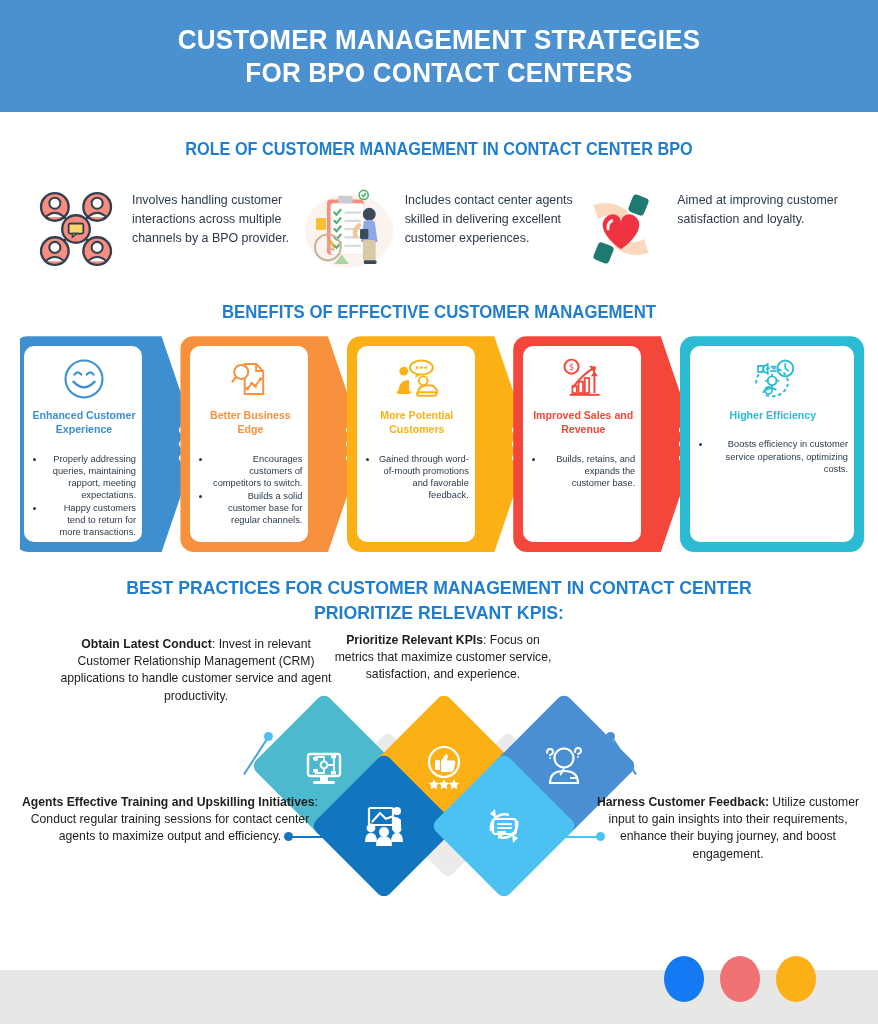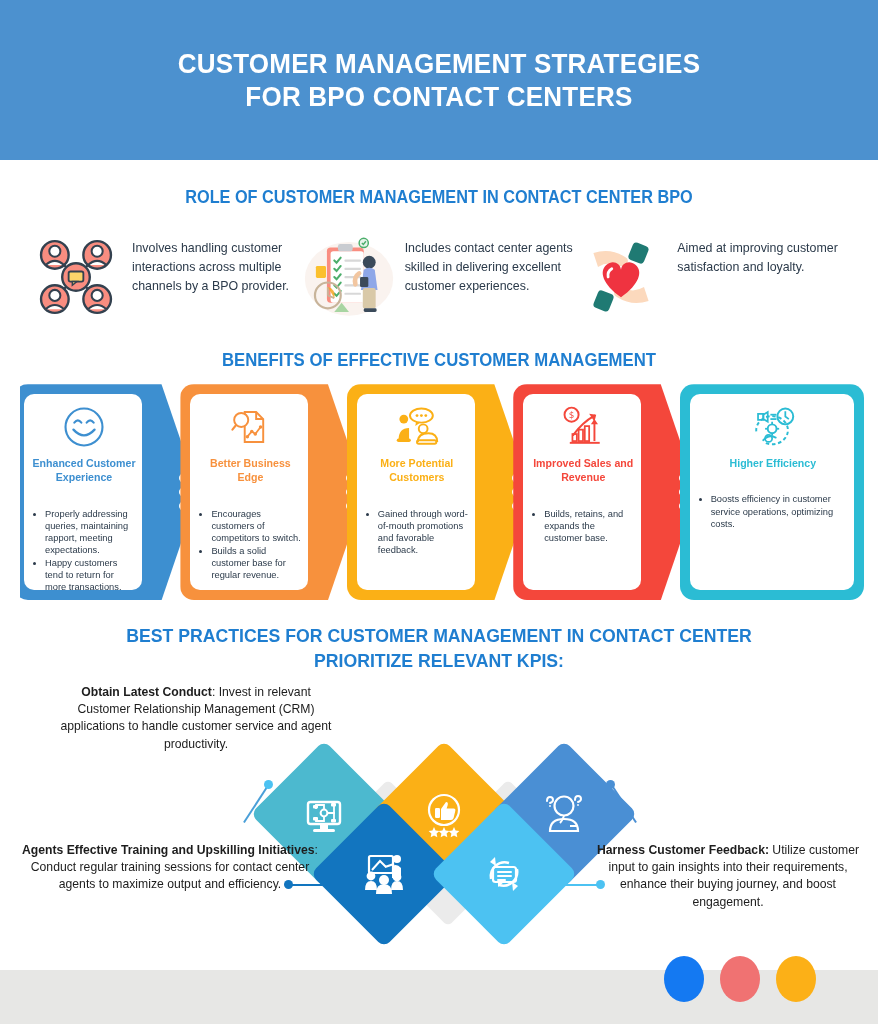--- a/index.html
+++ b/index.html
@@ -6,21 +6,21 @@
   body{
     width:878px;height:1024px;
     background:#ffffff;
     font-family:"Liberation Sans", sans-serif;
     overflow:hidden;
     position:relative;
   }
 
   
   .header{
-    height:160px;
+    height:112px;
     background:#4c91cf;
     display:flex;align-items:center;justify-content:center;
     text-align:center;
   }
   .header h1{
     margin:0;
     color:#ffffff;
     font-size:28px;
     line-height:1.18;
     font-weight:bold;
@@ -87,23 +87,23 @@
     left:10px;right:32%;top:10px;bottom:10px;
     background:#ffffff;
     border-radius:10px;
     padding:8px 6px 6px 8px;
     box-sizing:border-box;
     min-width:118px;
   }
   .b-icon{height:50px;display:flex;align-items:center;justify-content:center;margin-bottom:4px;}
   .b-title{
     text-align:center;font-weight:bold;font-size:10.6px;line-height:1.35;
-    margin-bottom:23px;
-  }
-  .b-list{margin:0;padding-left:13px;}
+    margin-bottom:16px;
+  }
+  .b-list{margin:0;padding-left:13px;text-align:right;}
   .b-list li{
     font-size:9.3px;line-height:1.3;color:#2b3a4a;margin-bottom:1px;
   }
   .dots{
     position:absolute;right:10px;top:50%;transform:translateY(-50%);
     display:flex;flex-direction:column;gap:5px;
   }
   .dots span{width:9px;height:9px;border-radius:50%;background:#fff;display:block;}
 
   
@@ -294,21 +294,21 @@
             <polyline points="22,36 27,30 31,33 37,25" fill="none" stroke="#f7913d" stroke-width="2"></polyline>
             <circle cx="22" cy="36" r="2" fill="#f7913d"></circle>
             <circle cx="27" cy="30" r="2" fill="#f7913d"></circle>
             <circle cx="31" cy="33" r="2" fill="#f7913d"></circle>
             <circle cx="37" cy="25" r="2" fill="#f7913d"></circle>
           </svg>
         </div>
         <div class="b-title" style="color:#f7913d">Better Business Edge</div>
         <ul class="b-list">
           <li>Encourages customers of competitors to switch.</li>
-          <li>Builds a solid customer base for regular revenue.</li>
+          <li>Builds a solid customer base for regular channels.</li>
         </ul>
       </div>
     </div>
 
     <div class="benefit">
       <div class="arrow" style="background:#fbb016"></div>
       <div class="dots">
           <span></span>
           <span></span>
           <span></span>
@@ -500,20 +500,23 @@
           <rect x="21" y="25" width="15" height="2" rx="1"></rect>
           <rect x="21" y="29" width="15" height="2" rx="1"></rect>
           <rect x="21" y="33" width="9" height="2" rx="1"></rect>
         </g>
       </svg>
     </div>
 
     <div class="ptext p1">
       <b>Obtain Latest Conduct</b><span>: Invest in relevant Customer Relationship Management (CRM) applications to handle customer service and agent productivity.</span>
     </div>
+    <div class="ptext p2">
+      <b>Prioritize Relevant KPIs</b><span>: Focus on metrics that maximize customer service, satisfaction, and experience.</span>
+    </div>
     <div class="ptext p4">
       <b>Agents Effective Training and Upskilling Initiatives</b><span>: Conduct regular training sessions for contact center agents to maximize output and efficiency.</span>
     </div>
     <div class="ptext p5">
       <b>Harness Customer Feedback:</b><span> Utilize customer input to gain insights into their requirements, enhance their buying journey, and boost engagement.</span>
     </div>
   </div>
 </div>
 
 <div class="footer">

